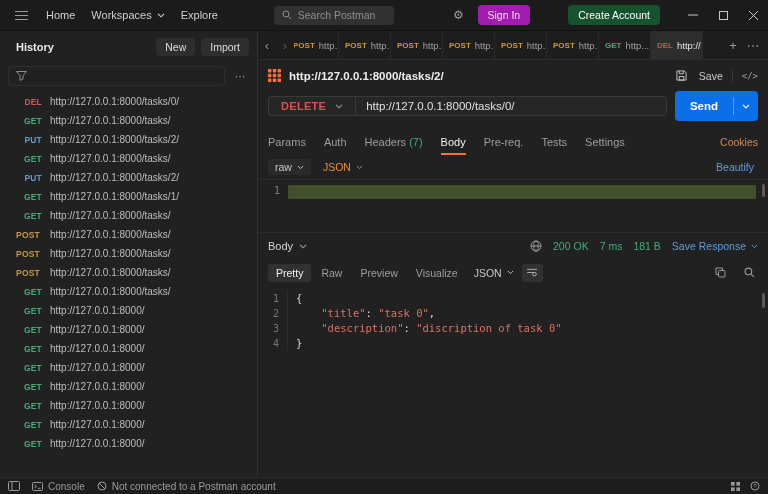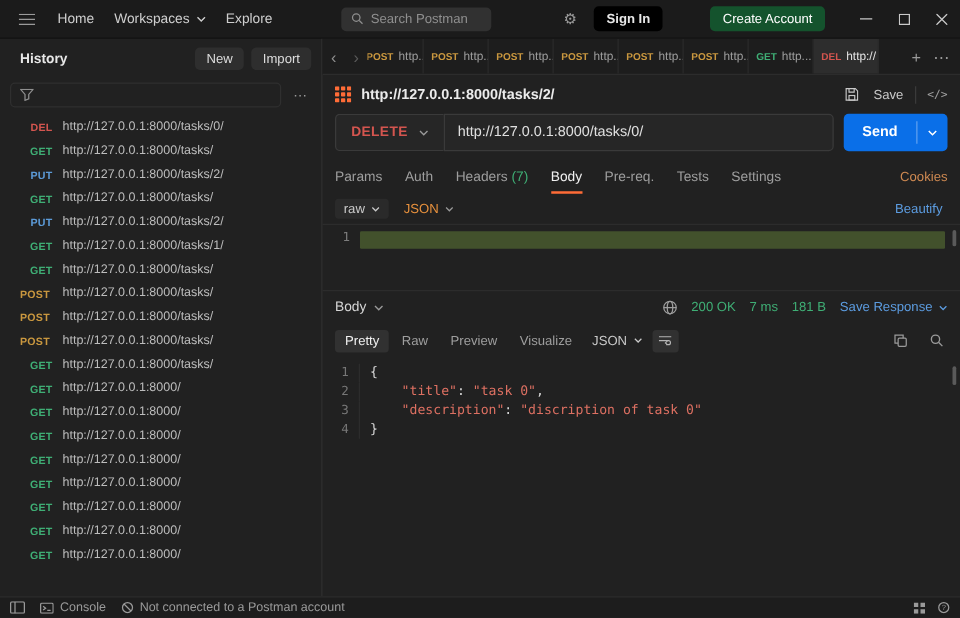--- a/index.html
+++ b/index.html
@@ -12,21 +12,21 @@
 
   
   .topbar { flex:0 0 30px; background:#1b1b1b; border-bottom:1px solid #121212; display:flex; align-items:center; }
   .topbar-left { display:flex; align-items:center; gap:16px; padding-left:12px; }
   .topbar-item { color:#cfcfcf; display:flex; align-items:center; gap:5px; cursor:pointer; font-size:11px; }
   .hamburger { color:#b5b5b5; }
   .topbar-center { flex:1; display:flex; justify-content:center; }
   .searchbox { width:120px; height:19px; background:#313131; border-radius:4px; display:flex; align-items:center; gap:6px; padding:0 8px; color:#8f8f8f; font-size:10.5px; cursor:text; }
   .topbar-right { display:flex; align-items:center; gap:10px; }
   .gear-btn { color:#b5b5b5; font-size:12px; }
-  .btn-signin { background:#000000; border-radius:4px; padding:4px 10px; color:#e8e8e8; font-size:10.5px;font-weight:bold; }
+  .btn-signin { background:#a21caf; border-radius:4px; padding:4px 10px; color:#e8e8e8; font-size:10.5px; }
   .btn-create { background:#14532d; border-radius:4px; padding:4px 10px; color:#ffffff; font-size:10.5px;margin-left:28px; }
   .win-controls { display:flex; align-items:center; margin-left:8px; }
   .win-btn { width:30px; height:30px; display:flex; align-items:center; justify-content:center; color:#c9c9c9; }
 
   
   .main { flex:1; display:flex; min-height:0; }
 
   
   .sidebar { flex:0 0 258px; width:258px; border-right:1px solid #2f2f2f; display:flex; flex-direction:column; min-height:0; }
   .sidebar-header { flex:0 0 31px; display:flex; align-items:center; gap:6px; padding:0 8px 0 16px; }
@@ -63,21 +63,21 @@
   
   .title-row { flex:0 0 31px; display:flex; align-items:center; gap:8px; padding:0 10px; }
   .req-title { font-weight:700; font-size:11.5px; color:#ececec; }
   .title-actions { margin-left:auto; display:flex; align-items:center; gap:9px; }
   .save-btn { display:flex; align-items:center; gap:12px; font-size:10.5px; color:#c9c9c9; }
   .vdiv { width:1px; height:14px; background:#3a3a3a; }
   .code-btn { color:#a0a0a0; font-family:"DejaVu Sans Mono", monospace; font-size:9px; }
 
   
   .url-row { flex:0 0 38px; display:flex; align-items:center; padding:0 10px 8px 10px; gap:8px; }
-  .url-control { flex:1; display:flex; height:30px; }
+  .url-control { flex:1; display:flex; height:20px; }
   .method-select { display:flex; align-items:center; gap:9px; padding:0 12px; background:#262626; border:1px solid #3a3a3a; border-right:none; border-radius:4px 0 0 4px; cursor:pointer; }
   .method-label { color:#d4554f; font-weight:700; font-size:11px; letter-spacing:.3px; }
   .url-input { flex:1; background:#262626; border:1px solid #3a3a3a; border-radius:0 4px 4px 0; color:#e0e0e0; padding:0 10px; font-size:11.5px; }
   .send-btn { height:30px; display:flex; align-items:stretch; background:#0a6fe8; border-radius:4px; overflow:hidden; color:#fff; }
   .send-main { display:flex; align-items:center; padding:0 15px; font-size:11.5px; font-weight:600; }
   .send-divider { width:1px; background:rgba(255,255,255,.35); margin:6px 0; }
   .send-caret { display:flex; align-items:center; padding:0 8px; }
 
   
   .req-tabs-row { flex:0 0 26px; display:flex; align-items:center; padding:0 10px; }

